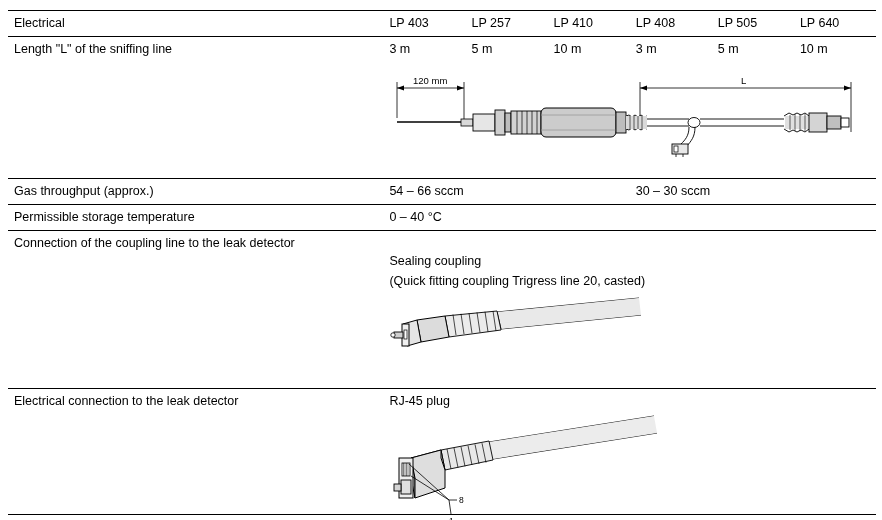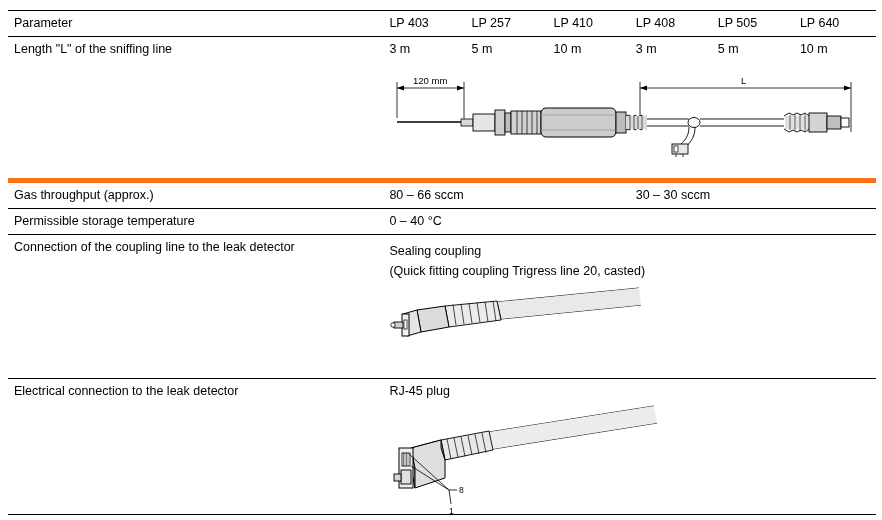--- a/index.html
+++ b/index.html
@@ -41,21 +41,21 @@
   }
   thead th {
     font-weight: bold;
     font-size: 13px;
     border-top: 2px solid #000000;
     border-bottom: 1.5px solid #000000;
     padding-top: 6px;
     padding-bottom: 6px;
   }
   tr.row-border td {
-    border-top: 5px solid #f97316;
+    border-top: 1px solid #f97316;
   }
   .col-param { width: 375px; }
   .col-m { width: 82px; }
   .nb-bottom { border-bottom: none !important; }
   .nb-top { border-top: none !important; }
   td.fig-cell {
     padding: 0;
     height: 108px;
     position: relative;
   }
@@ -94,21 +94,21 @@
       <col class="col-param">
       <col class="col-m">
         <col class="col-m">
         <col class="col-m">
       <col class="col-m">
         <col class="col-m">
         <col class="col-m">
     </colgroup>
     <thead>
       <tr>
-        <th>Parameter</th>
+        <th>Electrical</th>
         <th class="vsep">LP 403</th>
         <th class="vsep">LP 257</th>
         <th class="vsep">LP 410</th>
         <th class="vsep">LP 408</th>
         <th class="vsep">LP 505</th>
         <th class="vsep">LP 640</th>
       </tr>
     </thead>
     <tbody>
 
@@ -194,33 +194,33 @@
               <rect x="420" y="47" width="18" height="19" fill="#d4d4d4" stroke="#000" stroke-width="0.9"></rect>
               <rect x="438" y="50" width="14" height="13" fill="#bfbfbf" stroke="#000" stroke-width="0.9"></rect>
               <rect x="452" y="52" width="8" height="9" fill="#ffffff" stroke="#000" stroke-width="0.9"></rect>
             </svg>
           </div>
         </td>
       </tr>
 
       <tr class="row-border">
         <td>Gas throughput (approx.)</td>
-        <td class="vsep" colspan="3">80 – 66 sccm</td>
+        <td class="vsep" colspan="3">54 – 66 sccm</td>
         <td class="vsep" colspan="3">30 – 30 sccm</td>
       </tr>
 
       <tr>
         <td>Permissible storage temperature</td>
         <td class="vsep" colspan="6">0 – 40 °C</td>
       </tr>
 
       <tr>
         <td>Connection of the coupling line to the leak detector</td>
         <td class="vsep fig-cell-2" colspan="6">
-          <p class="txtline" style="margin-top:4px;">Sealing coupling</p>
+          <p class="txtline" style="margin-top:18px;">Sealing coupling</p>
           <p class="txtline">(Quick fitting coupling Trigress line 20, casted)</p>
           <div class="fig-wrap">
             <svg width="470" height="90" viewBox="0 0 470 90">
 
               <line x1="108" y1="18" x2="250" y2="4" stroke="#000" stroke-width="0.9"></line>
               <line x1="112" y1="35" x2="252" y2="21" stroke="#000" stroke-width="0.9"></line>
               <polygon points="108,18 250,4 252,21 112,35" fill="#e9e9e9" stroke="none"></polygon>
               <line x1="108" y1="18" x2="112" y2="35" stroke="#000" stroke-width="0.9"></line>
 
               <g stroke="#000" stroke-width="0.7" fill="none">

